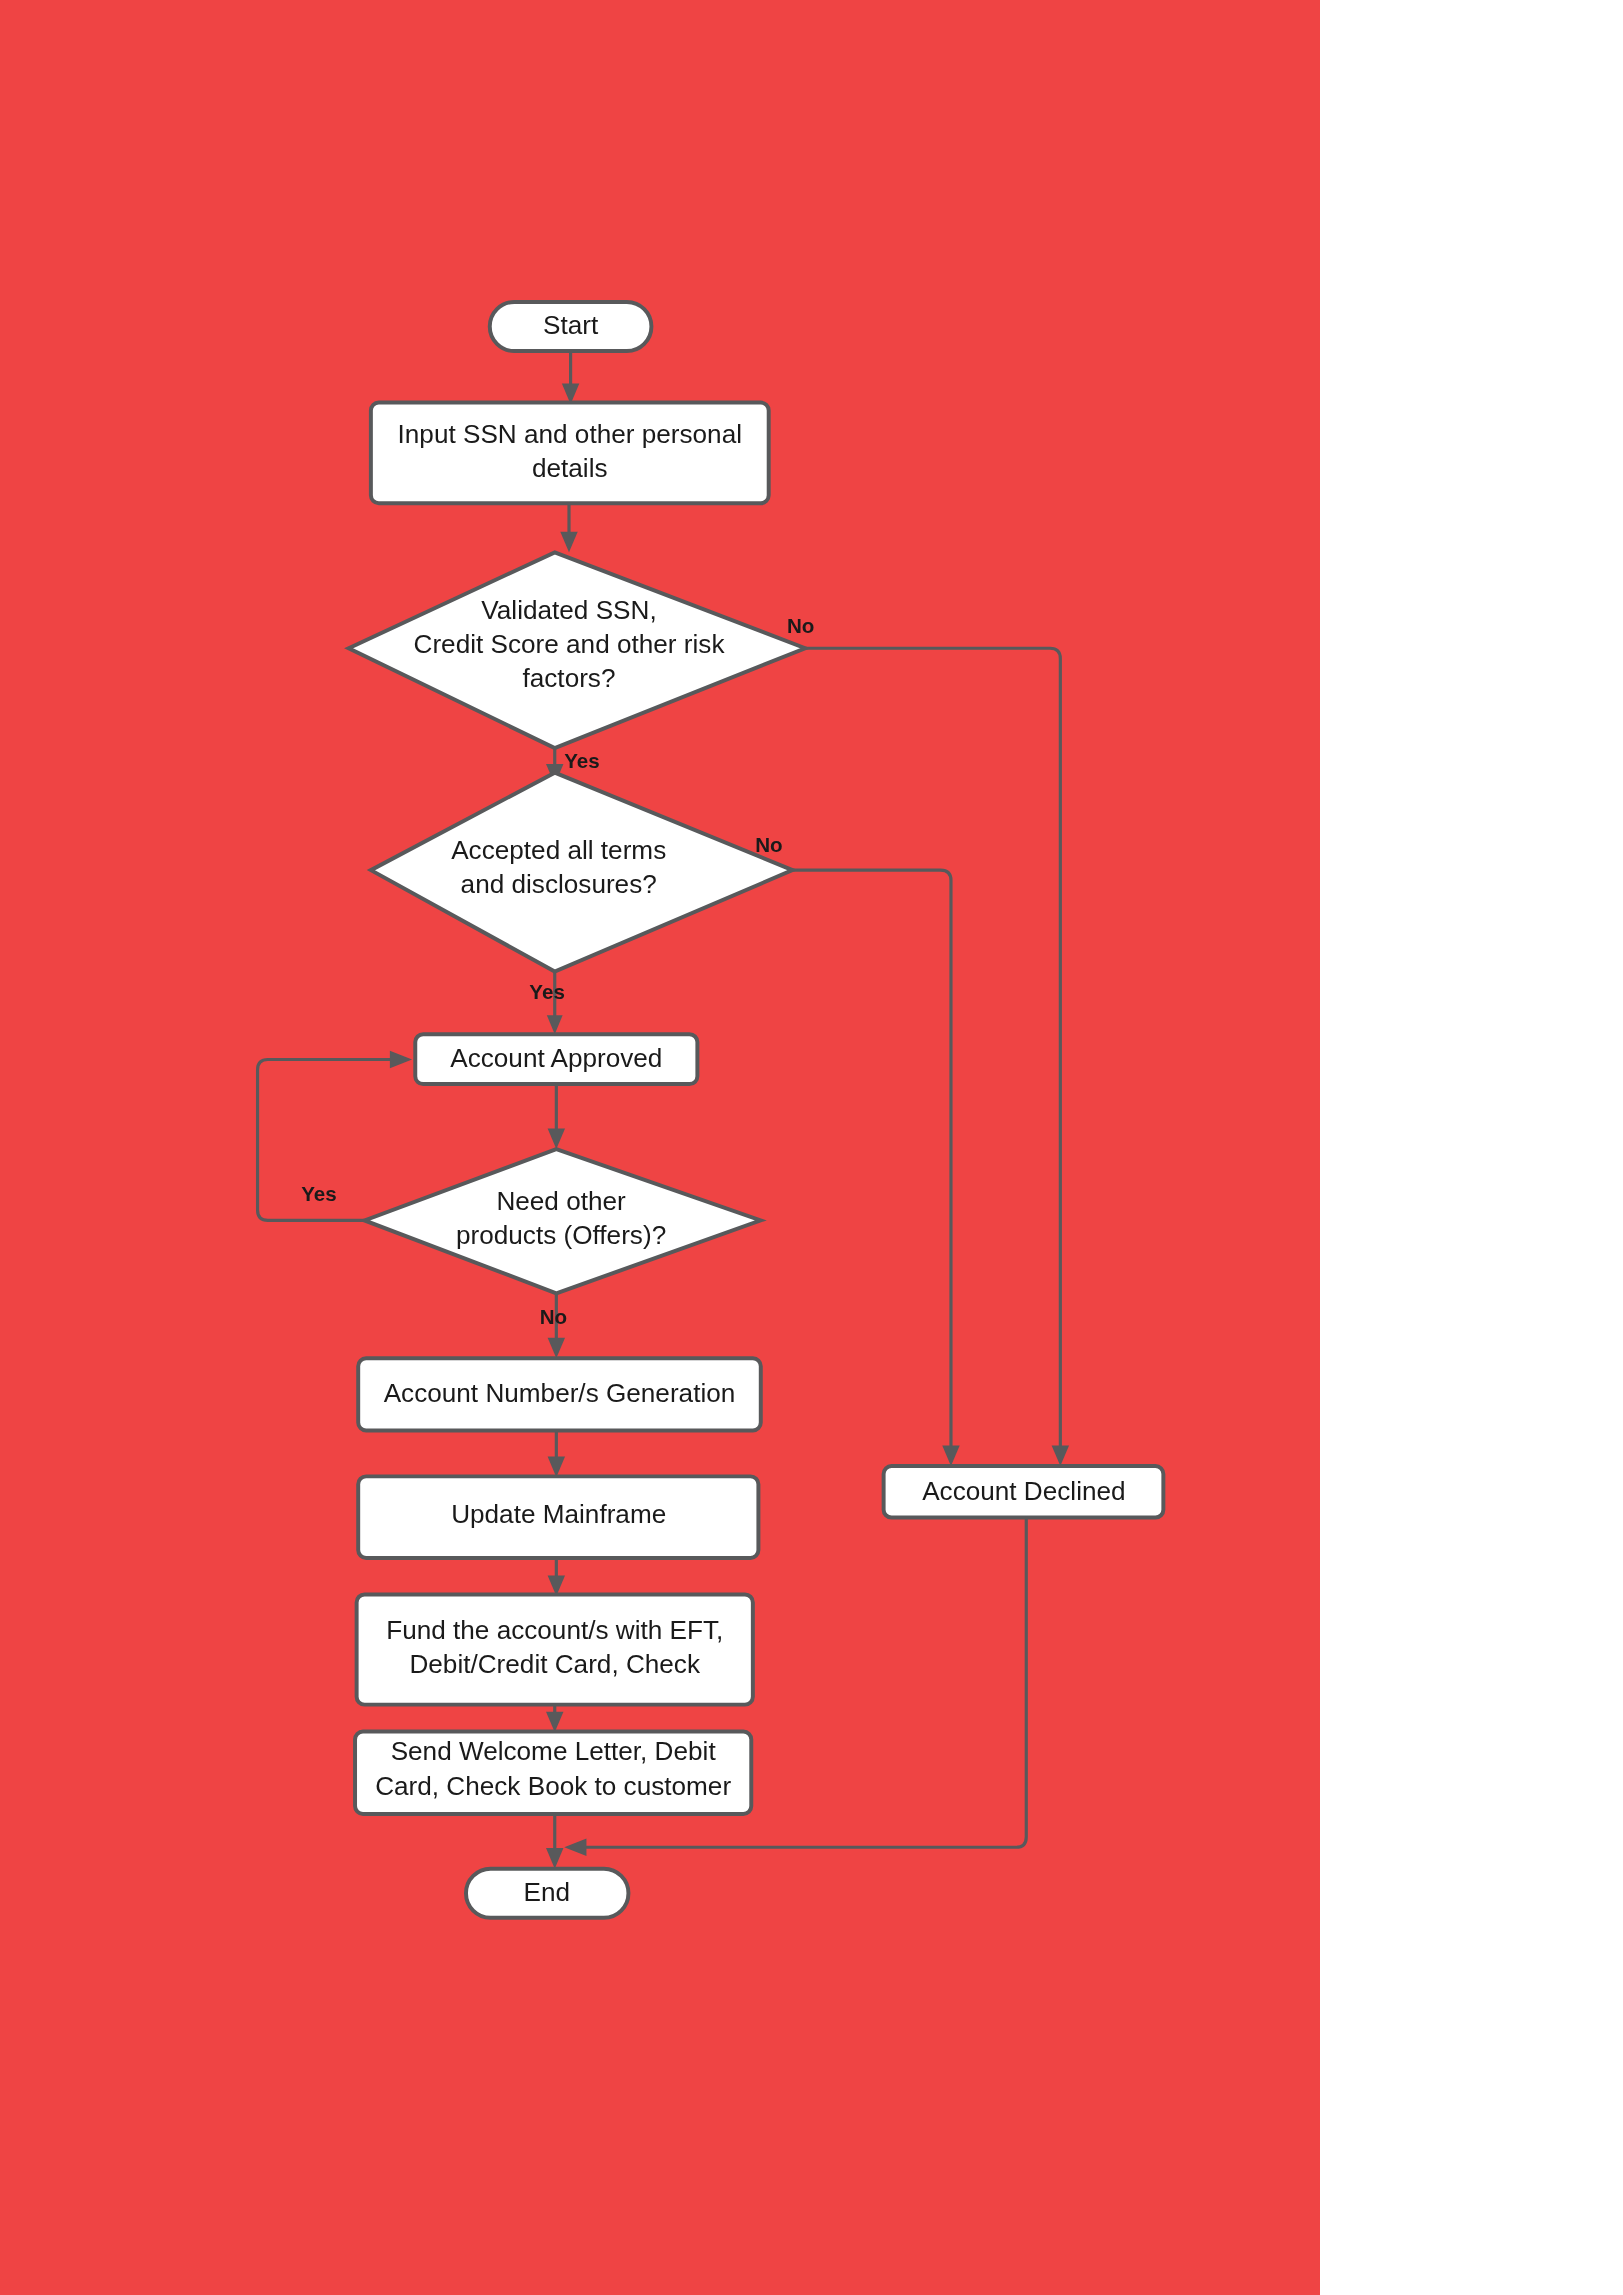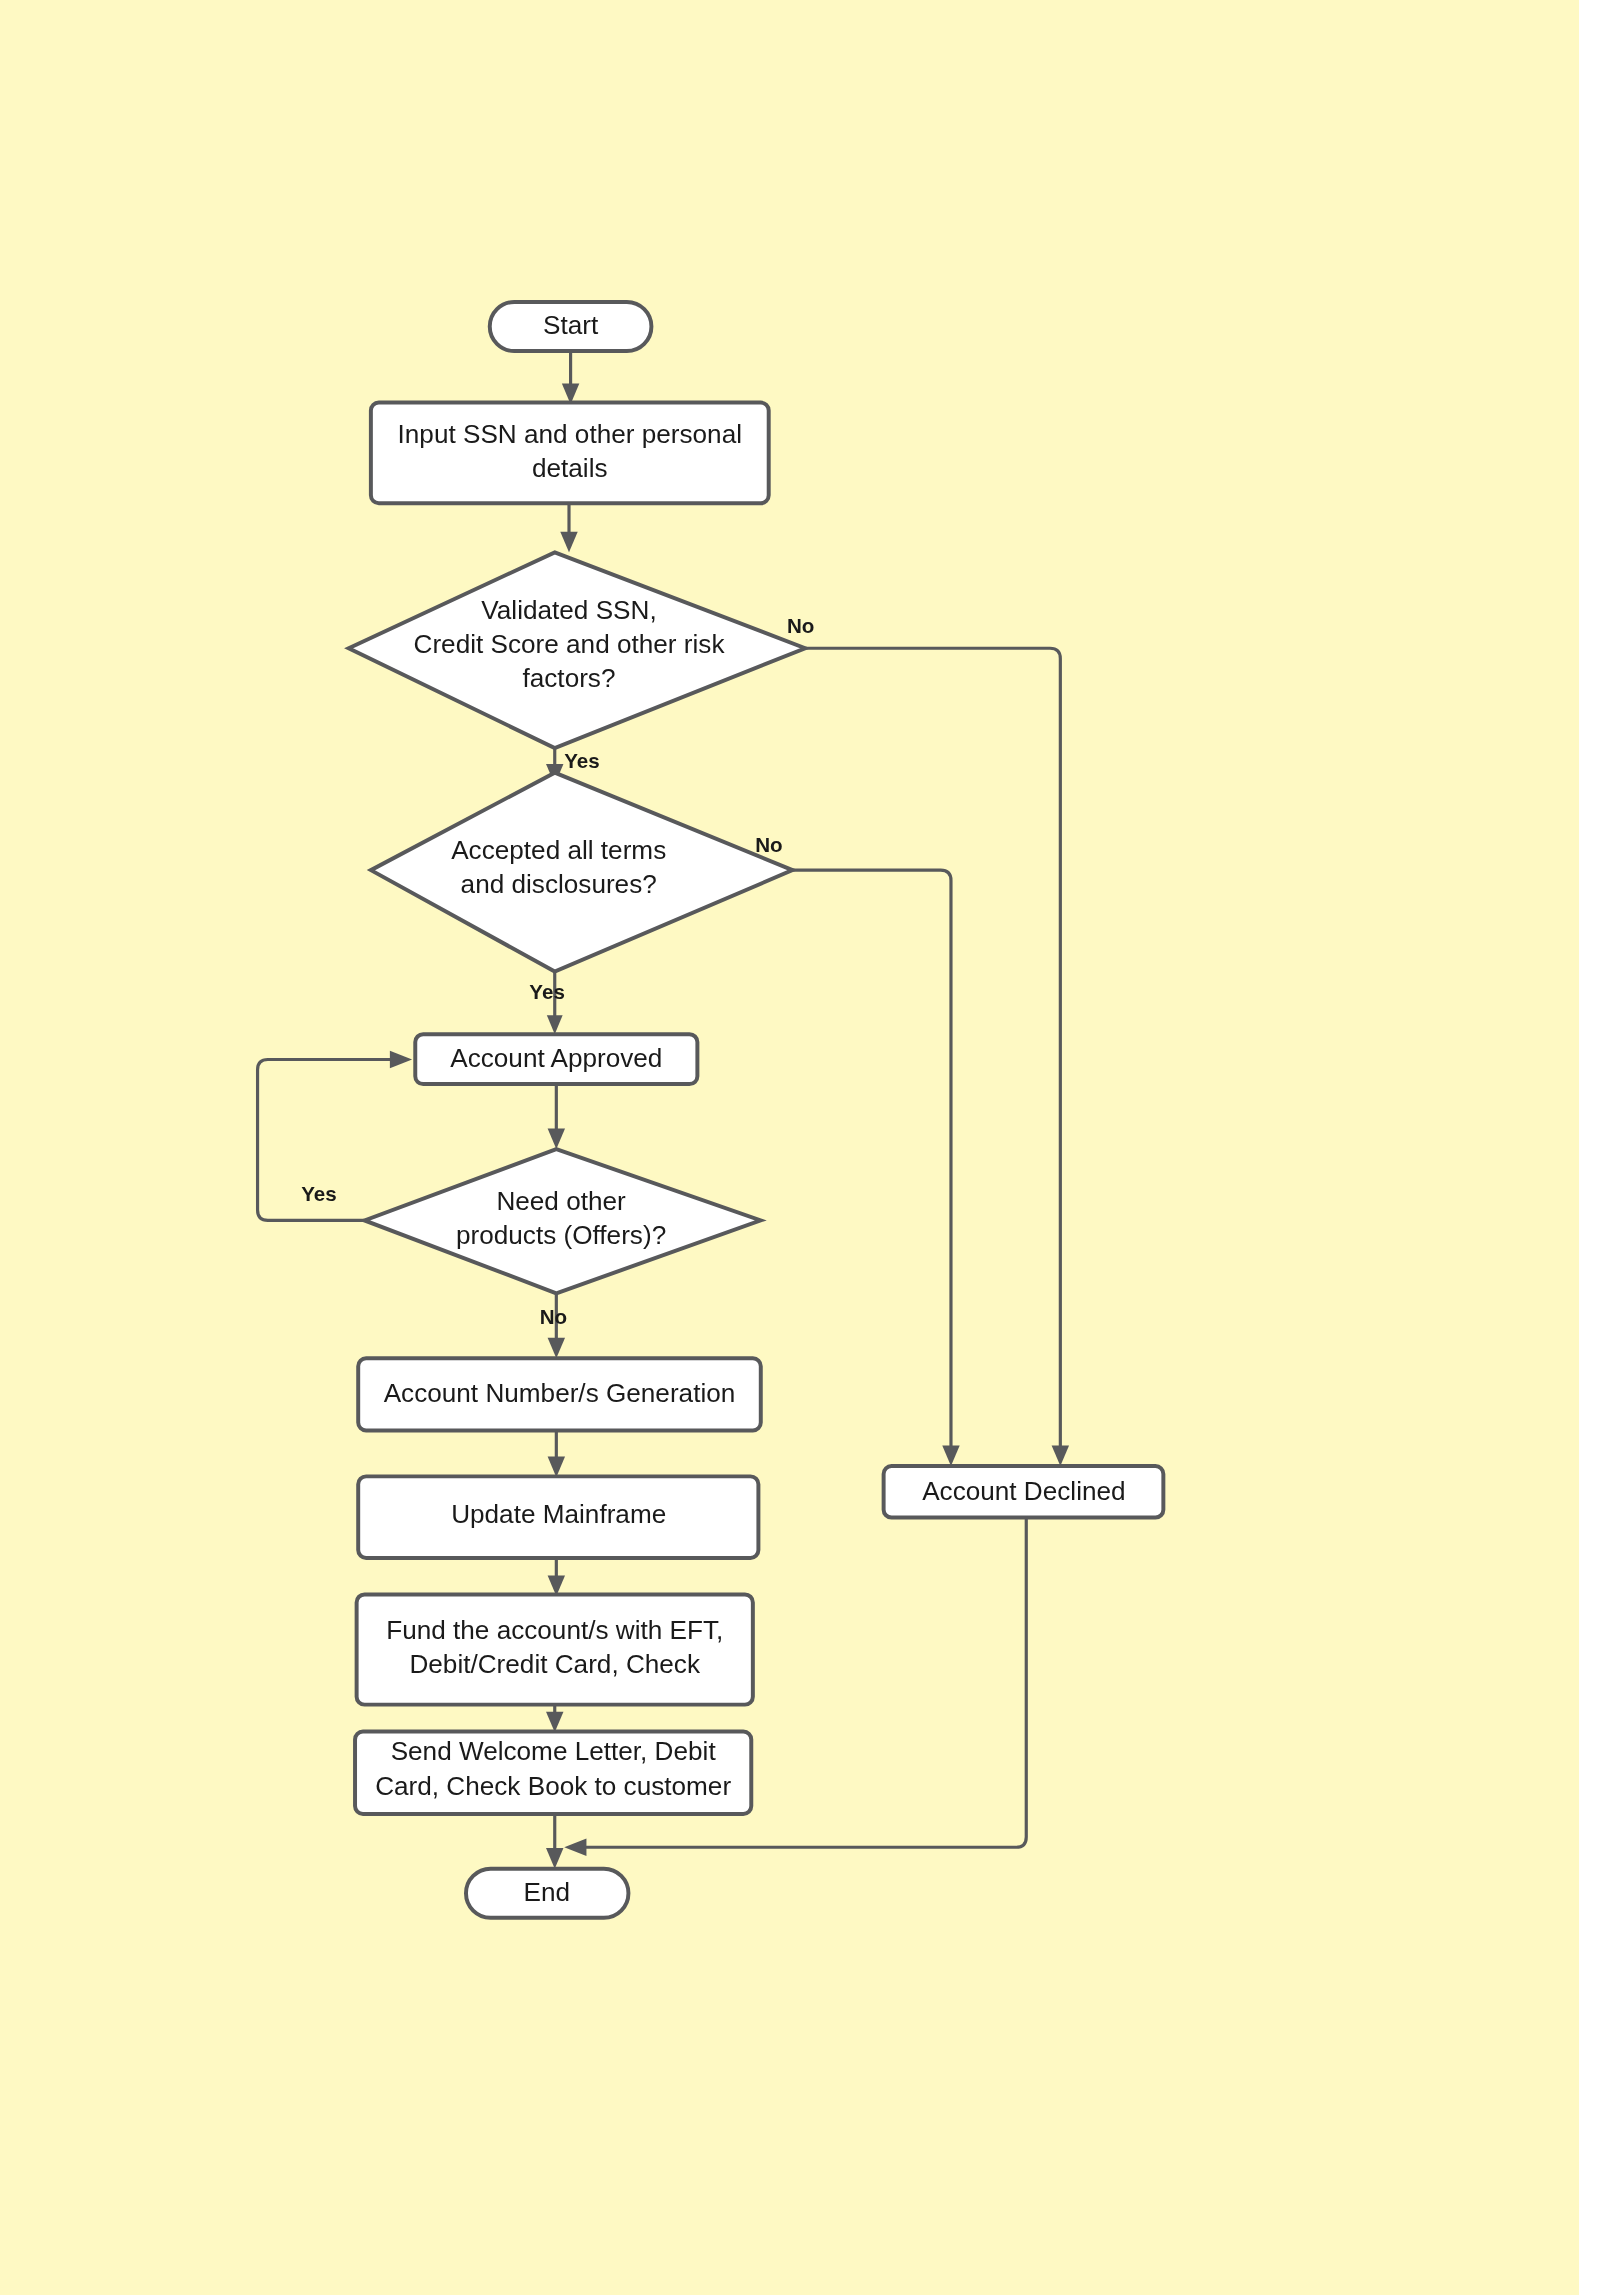--- a/index.html
+++ b/index.html
@@ -8,23 +8,23 @@
     background: #ffffff;
   }
   body {
     width: 1623px;
     height: 2295px;
     font-family: "Liberation Sans", sans-serif;
     overflow: hidden;
   }
   #canvas {
     position: relative;
-    width: 1579px;
+    width: 1320px;
     height: 2295px;
-    background: #fef9c3;
+    background: #ef4444;
   }
   svg#flow {
     position: absolute;
     top: 0;
     left: 0;
     width: 1623px;
     height: 2295px;
   }
   .shape-stroke {
     stroke: #58595b;

